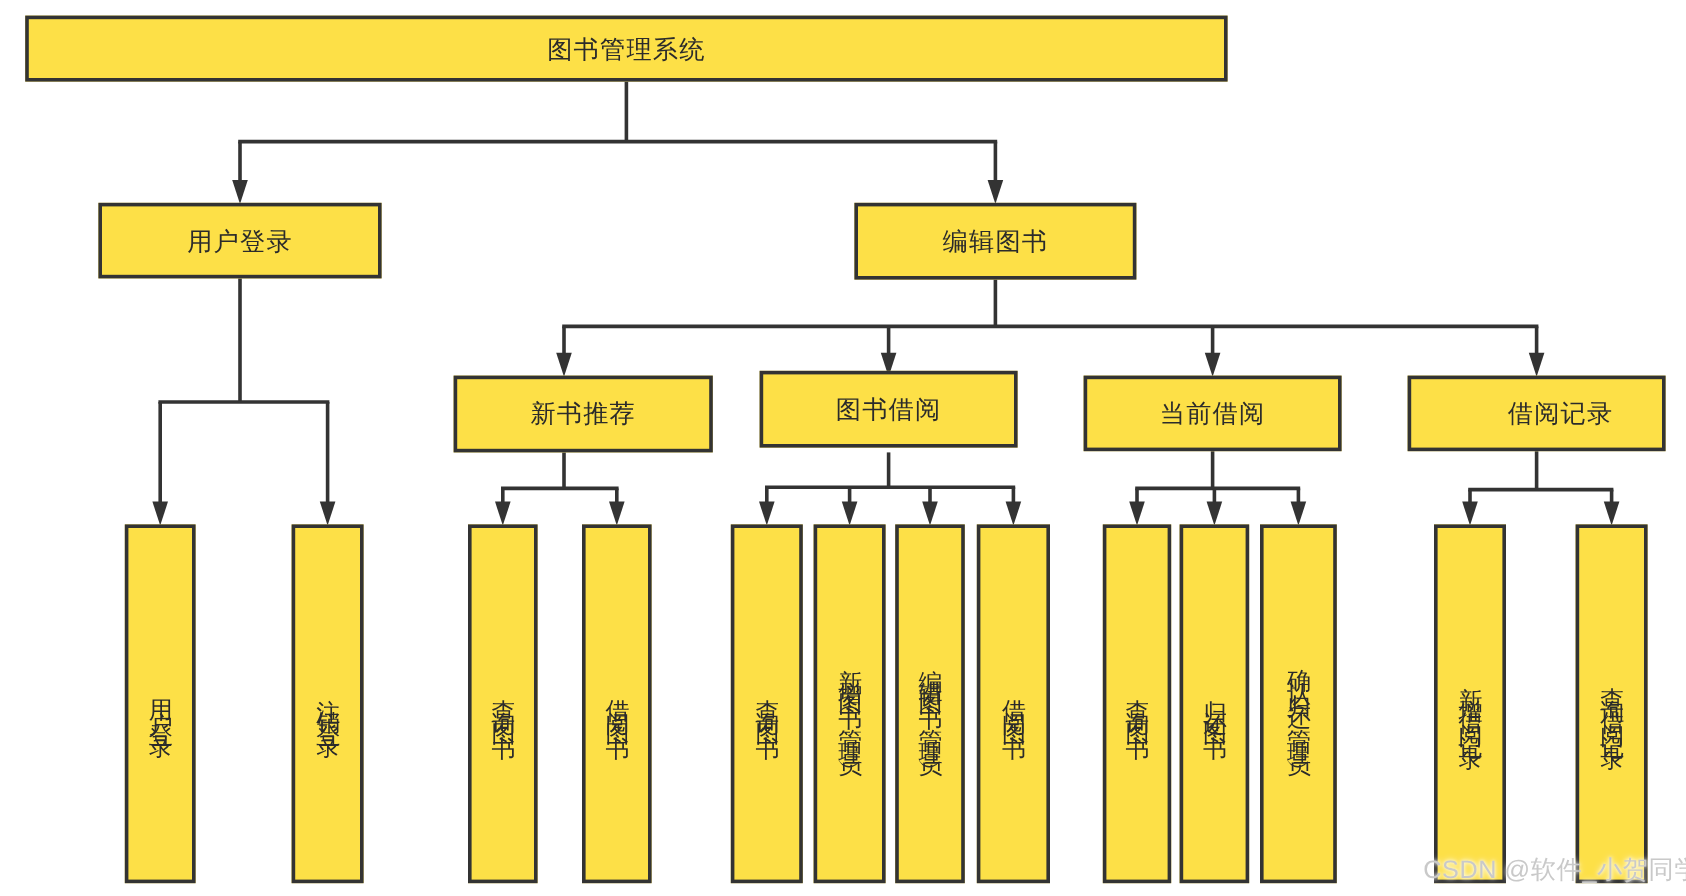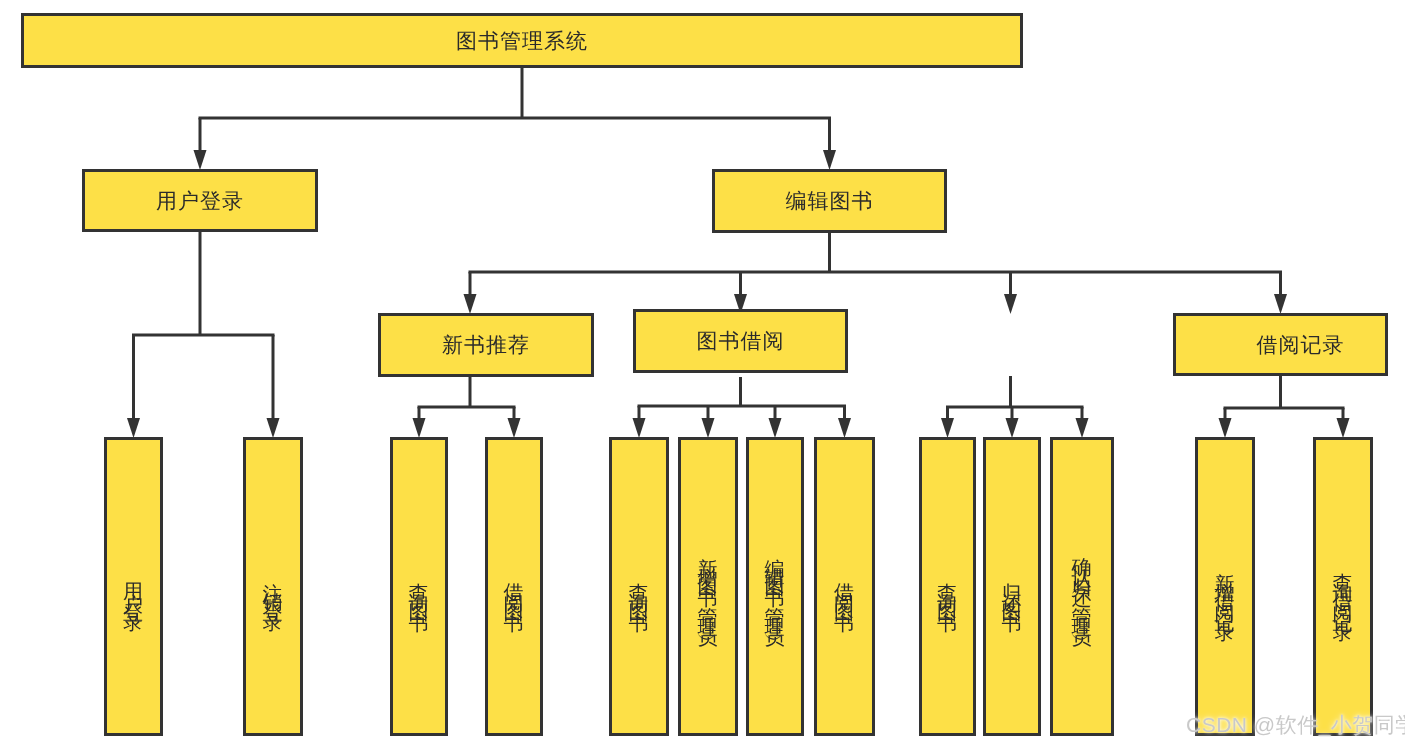--- a/index.html
+++ b/index.html
@@ -114,20 +114,21 @@
       <polygon points="1218.5,418 1231.5,418 1225,438" fill="#333333"></polygon>
       <line x1="1343" y1="408" x2="1343" y2="421" stroke="#333333" stroke-width="3"></line>
       <polygon points="1336.5,418 1349.5,418 1343,438" fill="#333333"></polygon>
     </svg>
   <div id="watermark">CSDN @软件_小贺同学</div>
 <div class="node h" style="left: 21px; top: 13px; width: 1002px; height: 55px; border-color: rgb(51, 51, 51); color: rgb(43, 43, 43);">图书管理系统</div>
     <div class="node h" style="left: 82px; top: 169px; width: 236px; height: 63px; border-color: rgb(51, 51, 51); color: rgb(43, 43, 43);">用户登录</div>
     <div class="node h" style="left: 712px; top: 169px; width: 235px; height: 64px; border-color: rgb(51, 51, 51); color: rgb(43, 43, 43);">编辑图书</div>
     <div class="node h" style="left: 362px; top: 313px; width: 216px; height: 64px; border-color: rgb(51, 51, 51); color: rgb(43, 43, 43); margin-left: 16px;">新书推荐</div>
     <div class="node h" style="left: 633px; top: 309px; width: 215px; height: 64px; border-color: rgb(51, 51, 51); color: rgb(43, 43, 43);">图书借阅</div>
+    <div class="node h" style="left: 903px; top: 313px; width: 215px; height: 63px; border-color: rgb(51, 51, 51); color: rgb(43, 43, 43);">当前借阅</div>
     <div class="node h" style="left: 1173px; top: 313px; width: 215px; height: 63px; border-color: rgb(51, 51, 51); color: rgb(43, 43, 43); padding-left: 40px;">借阅记录</div>
     <div class="node v" style="left: 104px; top: 437px; width: 59px; height: 299px; border-color: rgb(51, 51, 51); color: rgb(43, 43, 43);">用户登录</div>
     <div class="node v" style="left: 243px; top: 437px; width: 60px; height: 299px; border-color: rgb(51, 51, 51); color: rgb(43, 43, 43);">注销登录</div>
     <div class="node v" style="left: 390px; top: 437px; width: 58px; height: 299px; border-color: rgb(51, 51, 51); color: rgb(43, 43, 43);">查询图书</div>
     <div class="node v" style="left: 485px; top: 437px; width: 58px; height: 299px; border-color: rgb(51, 51, 51); color: rgb(43, 43, 43);">借阅图书</div>
     <div class="node v" style="left: 609px; top: 437px; width: 60px; height: 299px; border-color: rgb(51, 51, 51); color: rgb(43, 43, 43);">查询图书</div>
     <div class="node v" style="left: 678px; top: 437px; width: 60px; height: 299px; border-color: rgb(51, 51, 51); color: rgb(43, 43, 43);">新增图书（管理员）</div>
     <div class="node v" style="left: 746px; top: 437px; width: 58px; height: 299px; border-color: rgb(51, 51, 51); color: rgb(43, 43, 43);">编辑图书（管理员）</div>
     <div class="node v" style="left: 814px; top: 437px; width: 61px; height: 299px; border-color: rgb(51, 51, 51); color: rgb(43, 43, 43);">借阅图书</div>
     <div class="node v" style="left: 919px; top: 437px; width: 57px; height: 299px; border-color: rgb(51, 51, 51); color: rgb(43, 43, 43);">查询图书</div>

